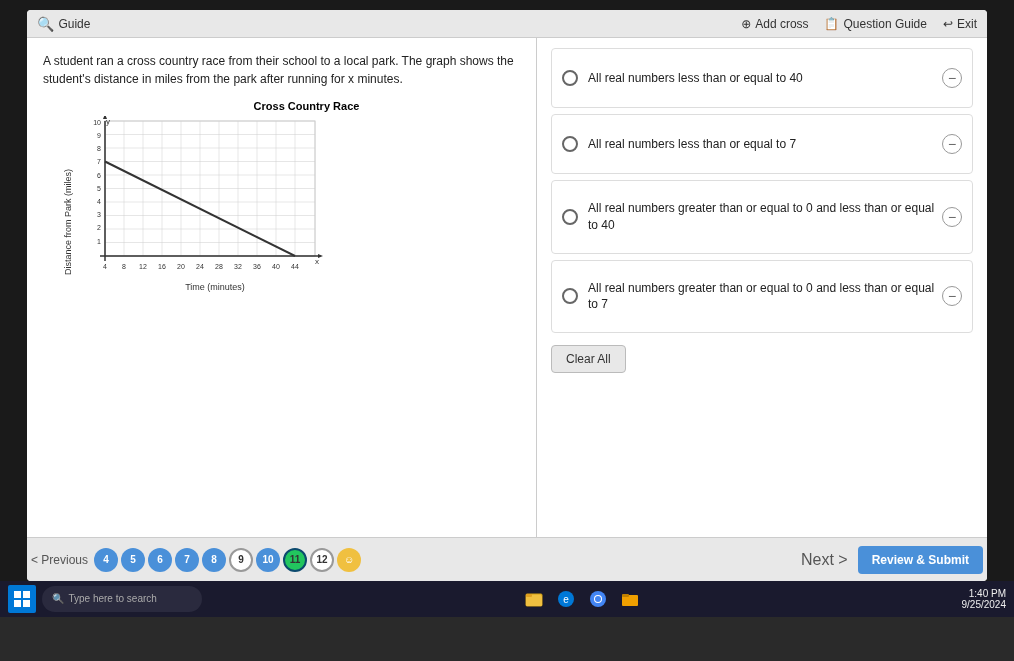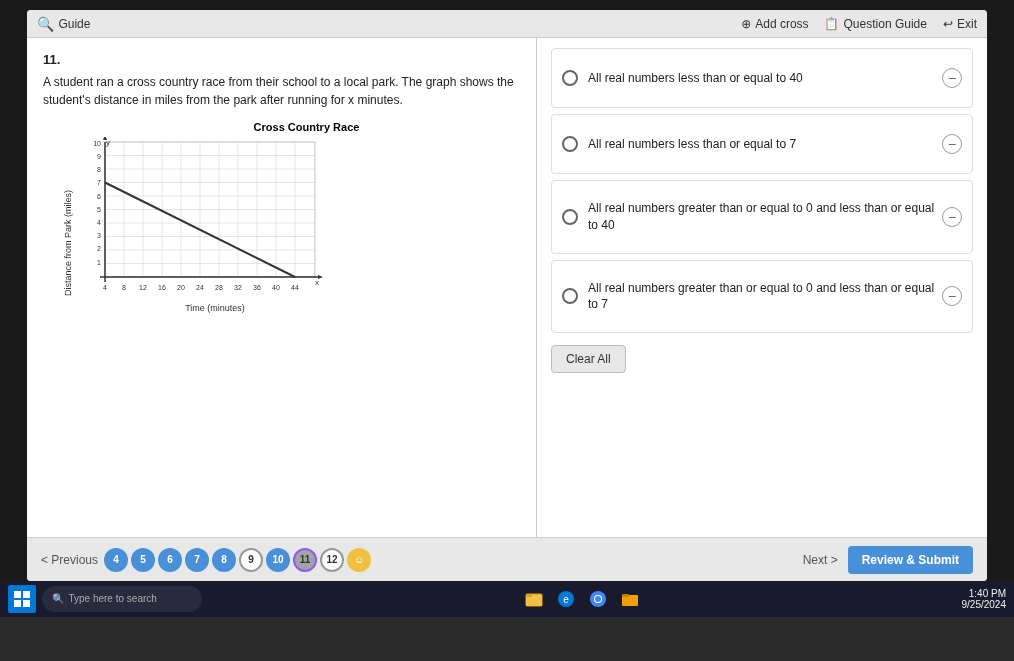--- a/index.html
+++ b/index.html
@@ -211,21 +211,21 @@
       font-size: 12px;
       cursor: pointer;
       align-self: flex-start;
       color: #333;
     }
 
     
     .bottom-nav {
       background: #e8e8e8;
       border-top: 1px solid #ccc;
-      padding: 6px 14px;
+      padding: 6px 4px;
       display: flex;
       align-items: center;
       justify-content: space-between;
       min-height: 44px;
     }
 
     .nav-left {
       display: flex;
       align-items: center;
       gap: 6px;
@@ -257,22 +257,22 @@
       font-weight: bold;
       cursor: pointer;
     }
 
     .q-dot.completed {
       background: #4a90d9;
       color: #fff;
     }
 
     .q-dot.active {
-      background: #a3a3a3;
-      border: 2px solid #8b5cf6;
+      background: #22c55e;
+      border: 2px solid #0c4a6e;
       color: #333;
     }
 
     .q-dot.empty {
       background: #fff;
       border: 2px solid #999;
       color: #333;
     }
 
     .q-dot.smiley {
@@ -280,21 +280,21 @@
       color: #fff;
     }
 
     .nav-right {
       display: flex;
       align-items: center;
       gap: 10px;
     }
 
     .next-btn {
-      font-size: 12px;
+      font-size: 16px;
       color: #555;
       cursor: pointer;
       display: flex;
       align-items: center;
       gap: 2px;
     }
 
     .review-btn {
       background: #4a90d9;
       color: #fff;
@@ -410,21 +410,20 @@
       <div class="btn-link">
         <span style="font-size:12px;">↩</span>
         <span>Exit</span>
       </div>
     </div>
   </div>
 
   <div class="main-content">
 
     <div class="left-panel">
-      <div class="question-number">11.</div>
       <div class="question-text">A student ran a cross country race from their school to a local park. The graph shows the student's distance in miles from the park after running for x minutes.</div>
 
       <div class="chart-container">
         <div class="chart-title">Cross Country Race</div>
         <div class="chart-area">
           <div class="y-label">Distance from Park (miles)</div>
           <div class="graph-wrapper">
             <div class="graph-svg-container">
               <svg width="260" height="160">
 

